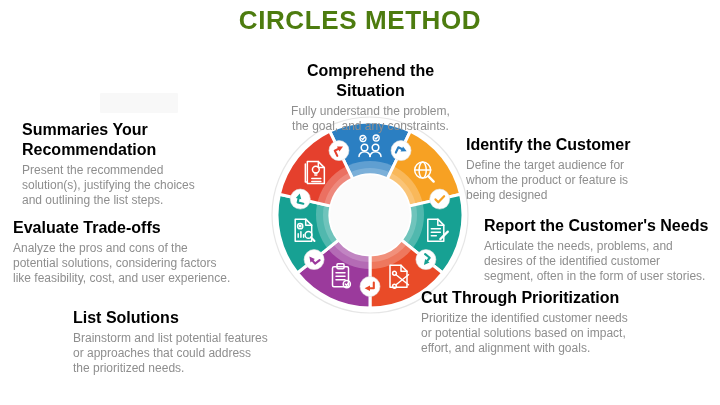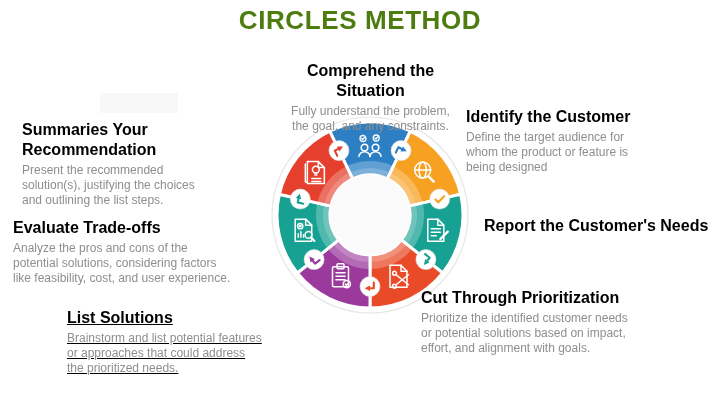--- a/index.html
+++ b/index.html
@@ -12,24 +12,24 @@
 
   .step{position:absolute;}
   .step .step-title{font-size:16px;font-weight:700;color:#000000;margin:0 0 3px 0;line-height:1.25;}
   .step .step-desc{font-size:12px;color:#8e8e8e;line-height:1.27;white-space:pre-line;}
 
   .align-left{text-align:left;}
   .align-right{text-align:left;}
   .align-center{text-align:center;}
 
   .step-comprehend{left:278px;top:61px;width:185px;}
-  .step-identify  {left:466px;top:107px;width:195px;}
+  .step-identify  {left:466px;top:135px;width:195px;}
   .step-report    {left:484px;top:216px;width:236px;}
   .step-cut       {left:421px;top:288px;width:250px;}
-  .step-list      {left:67px; top:308px;width:240px;text-decoration:underline;}
+  .step-list      {left:73px; top:308px;width:240px;}
   .step-evaluate  {left:13px; top:218px;width:240px;}
   .step-summaries {left:22px; top:120px;width:240px;}
 
   .wheel-wrap{position:absolute;left:263px;top:108px;width:214px;height:214px;}
   .wheel-wrap svg{display:block;width:214px;height:214px;}
 
   .artifact{position:absolute;background:#f4f4f4;opacity:.65;border-radius:1px;}
   .artifact-1{left:100px;top:93px;width:78px;height:20px;}
 </style>
 </head>
@@ -173,20 +173,23 @@
 
   <div class="step step-identify align-left">
     <div class="step-title">Identify the Customer</div>
     <div class="step-desc">Define the target audience for
 whom the product or feature is
 being designed</div>
   </div>
 
   <div class="step step-report align-left">
     <div class="step-title">Report the Customer's Needs</div>
+    <div class="step-desc">Articulate the needs, problems, and
+desires of the identified customer
+segment, often in the form of user stories.</div>
   </div>
 
   <div class="step step-cut align-left">
     <div class="step-title">Cut Through Prioritization</div>
     <div class="step-desc">Prioritize the identified customer needs
 or potential solutions based on impact,
 effort, and alignment with goals.</div>
   </div>
 
   <div class="step step-list align-right">

